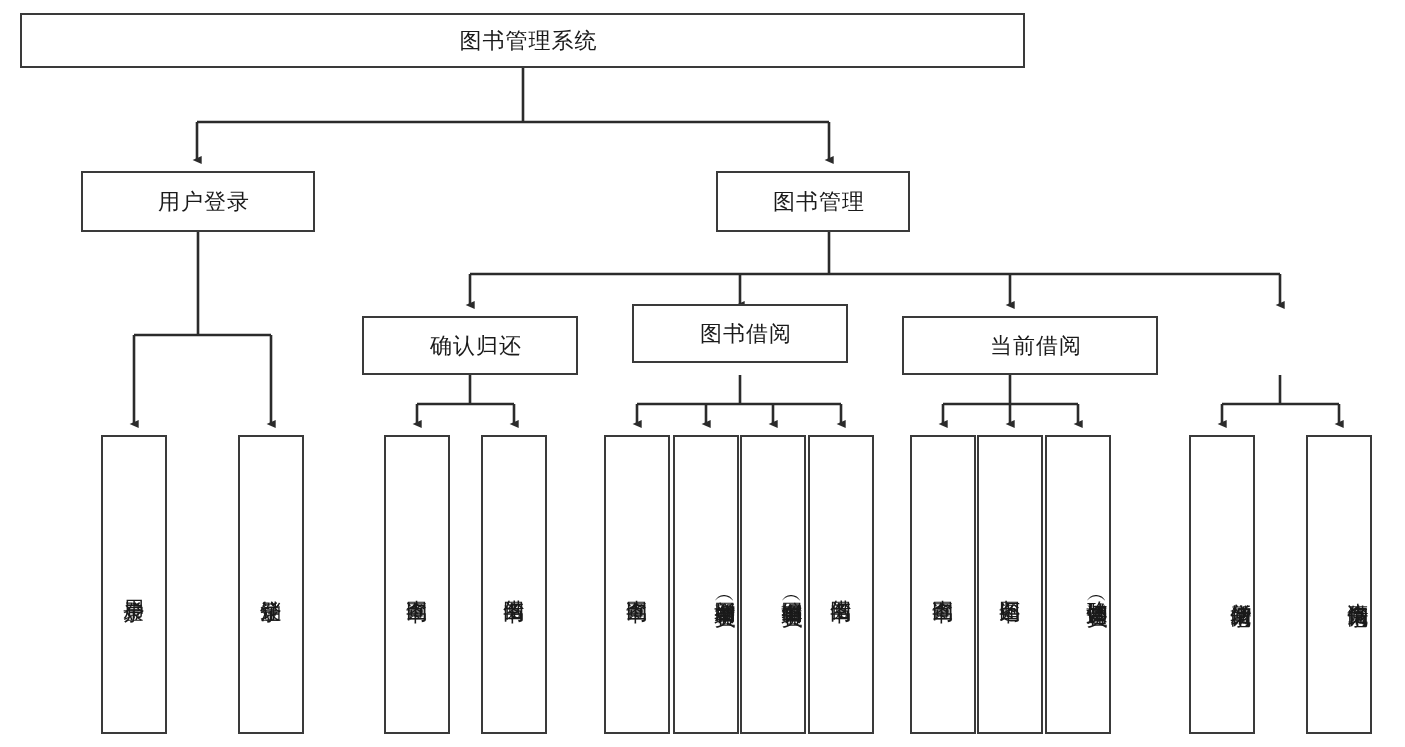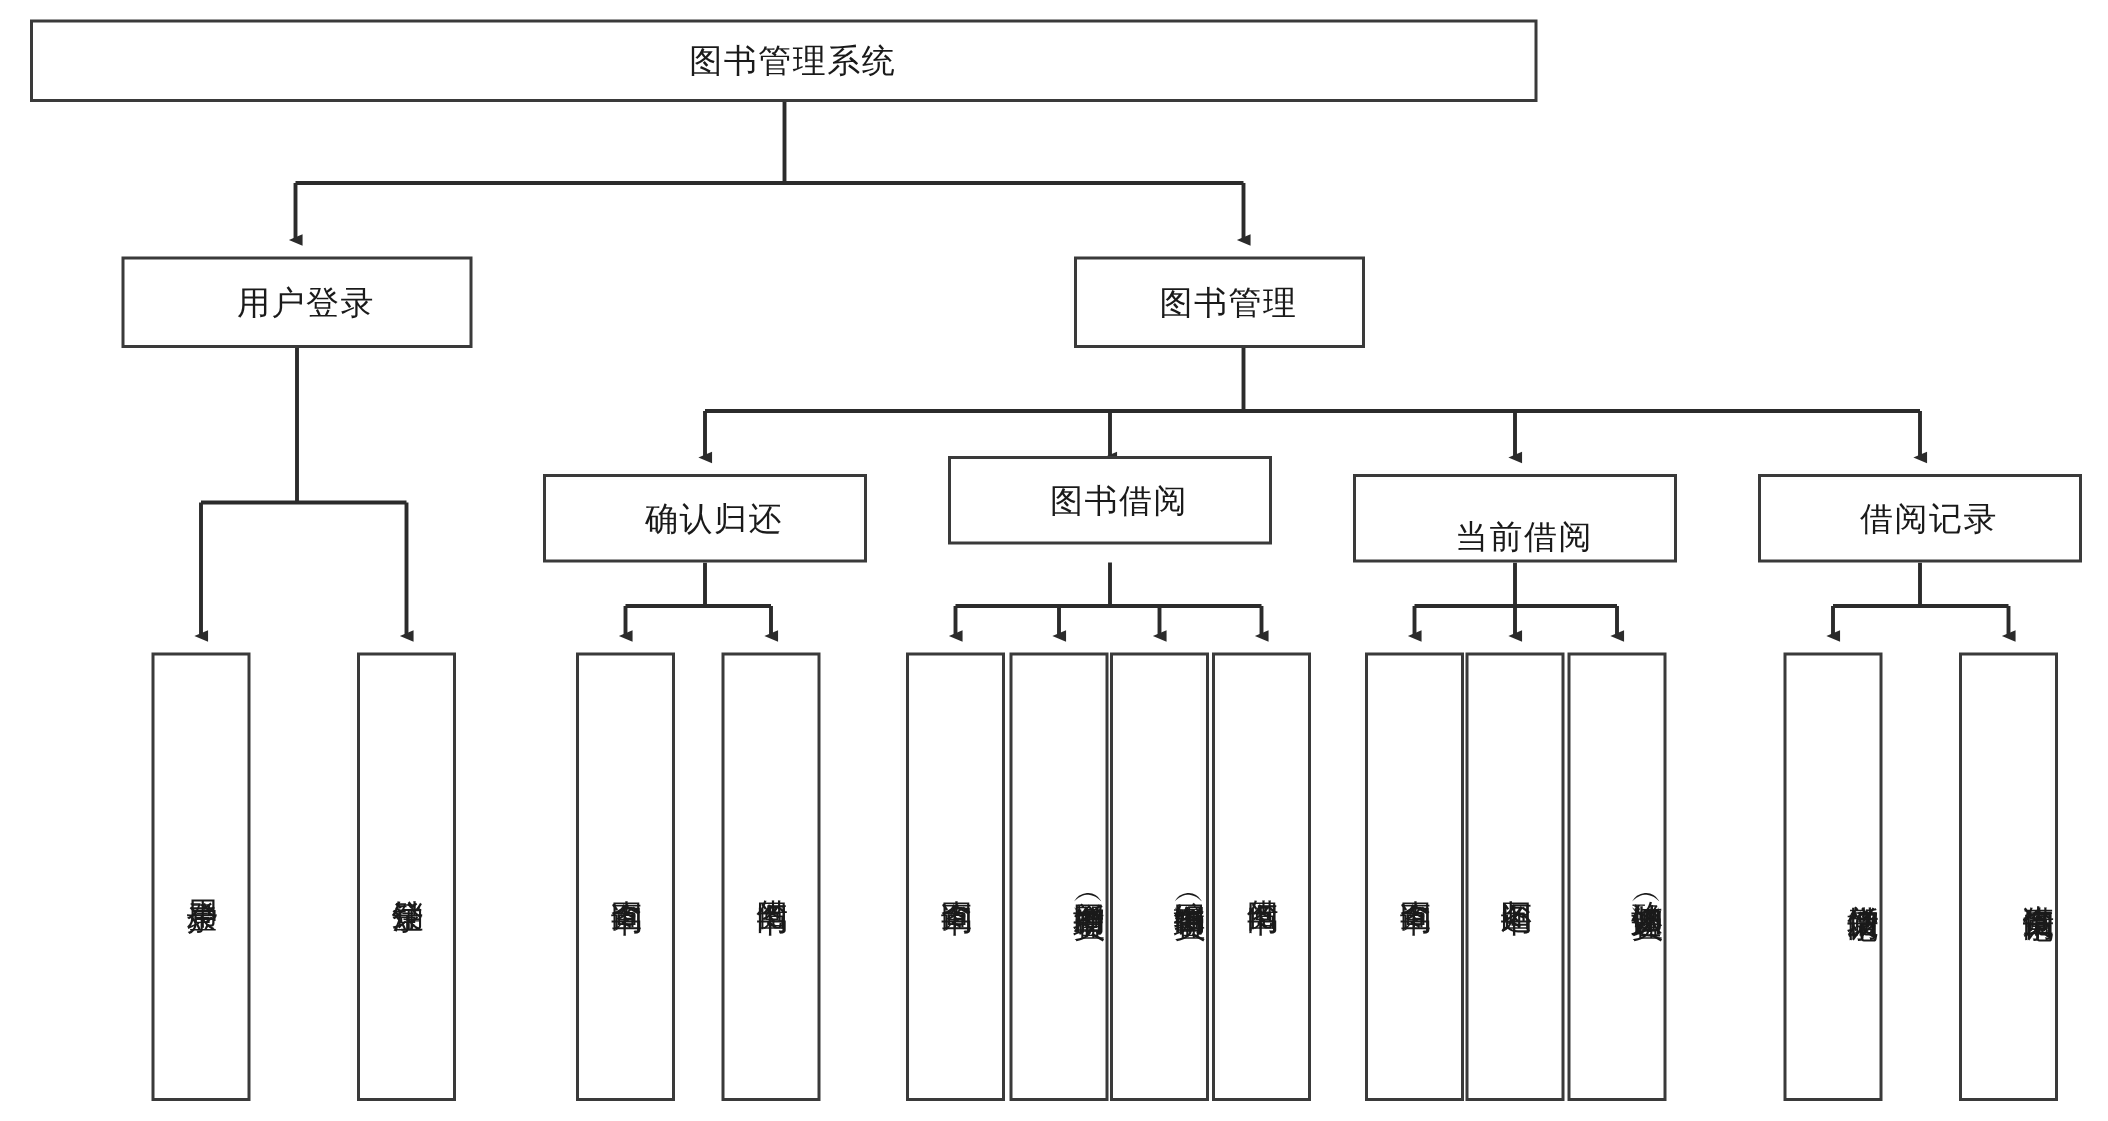--- a/index.html
+++ b/index.html
@@ -131,25 +131,22 @@
   <div class="node horiz" style="left:696px; top:171px; width:194px; height:61px;margin-left:20px;">
     <span class="label">图书管理</span>
   </div>
 
   <div class="node horiz" style="left:362px; top:316px; width:216px; height:59px;">
     <span class="label">确认归还</span>
   </div>
   <div class="node horiz" style="left:632px; top:304px; width:216px; height:59px;">
     <span class="label">图书借阅</span>
   </div>
-  <div class="node horiz" style="left:902px; top:316px; width:216px; height:59px;align-items:flex-end;">
+  <div class="node horiz" style="left:902px; top:316px; width:256px; height:59px;">
     <span class="label">当前借阅</span>
-  </div>
-  <div class="node horiz" style="left:1172px; top:316px; width:216px; height:59px;">
-    <span class="label">借阅记录</span>
   </div>
 
   <div class="node vert tall" style="left:101px; top:435px; width:66px; height:299px;">
     <span class="label">用户登录</span>
   </div>
   <div class="node vert tall" style="left:238px; top:435px; width:66px; height:299px;">
     <span class="label">注销登录</span>
   </div>
 
   <div class="node vert tall" style="left:384px; top:435px; width:66px; height:299px;">

